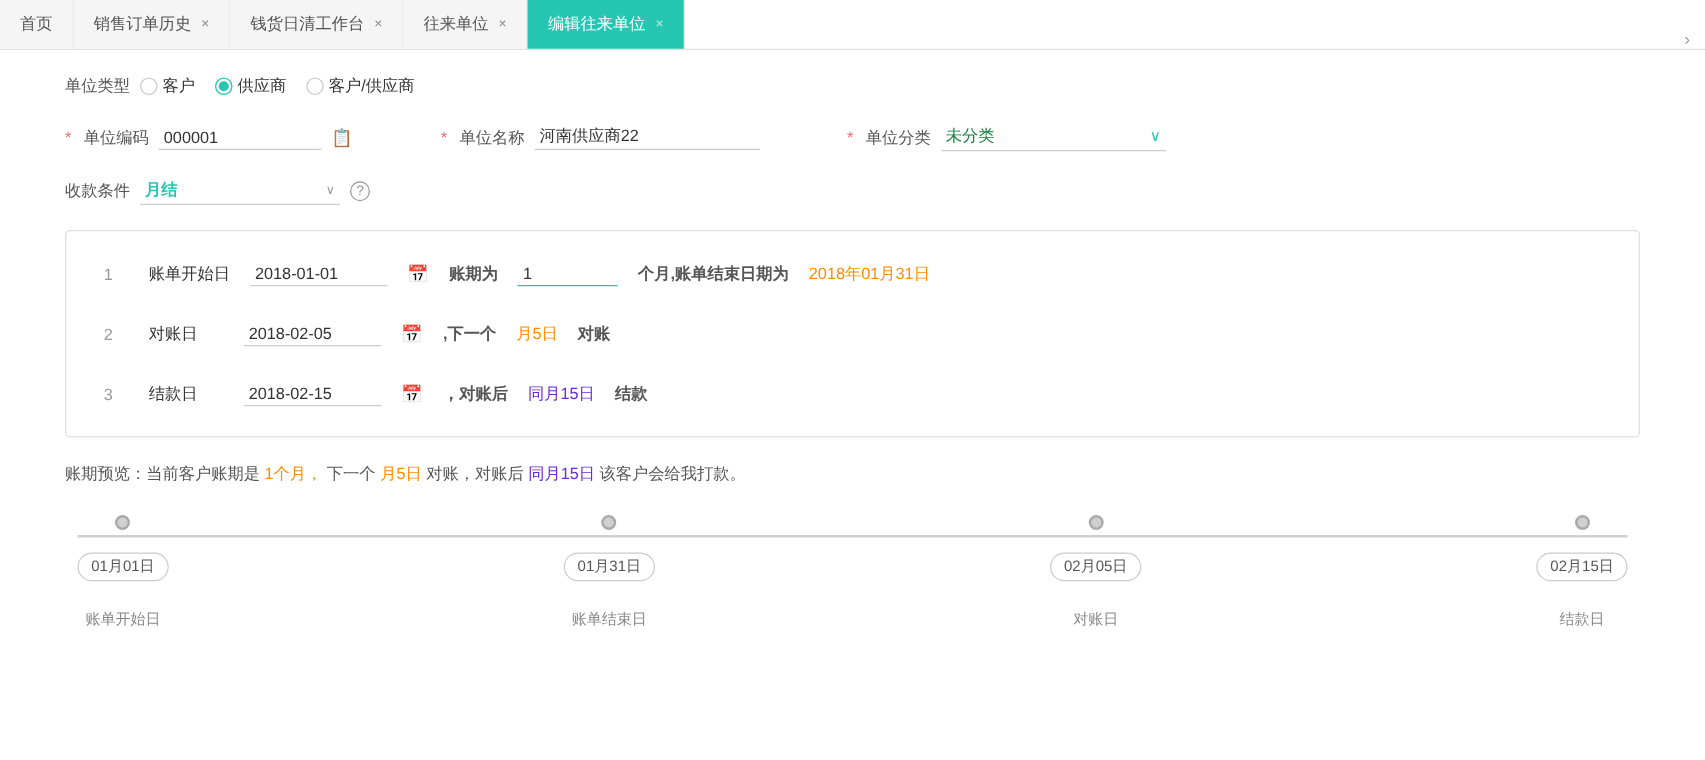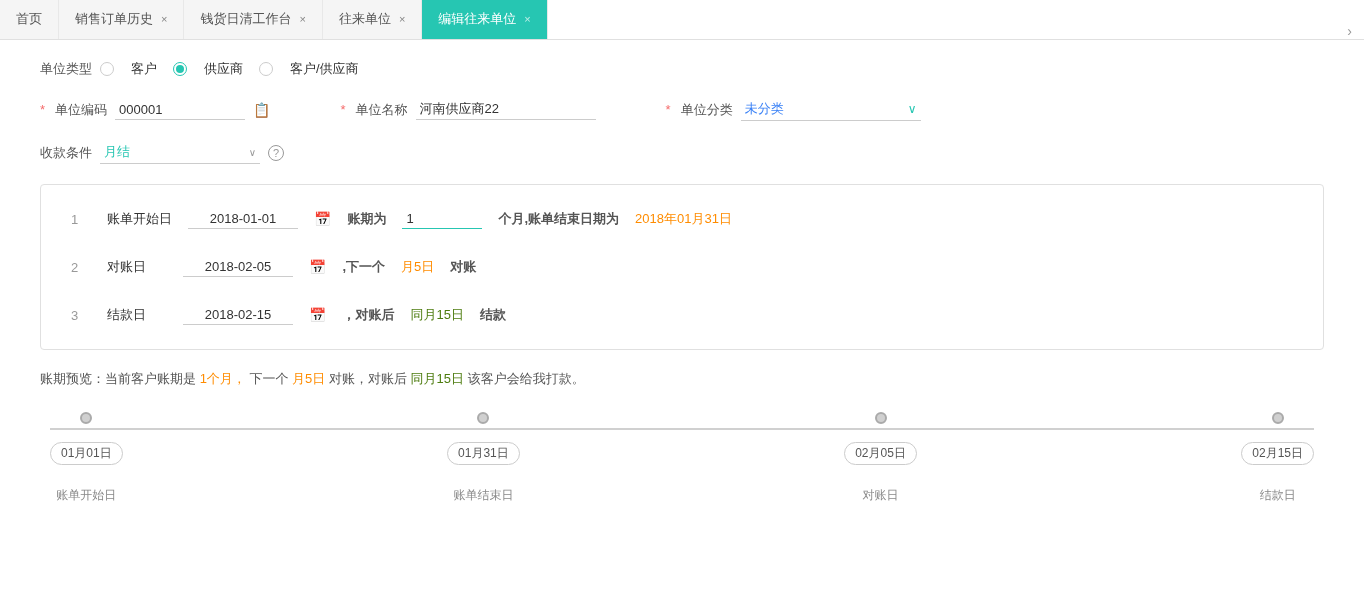--- a/index.html
+++ b/index.html
@@ -38,21 +38,21 @@
     .tab-expand {
       margin-left: auto;
       padding: 0 12px;
       font-size: 14px;
       color: #999;
       cursor: pointer;
     }
 
     
     .main-content {
-      padding: 20px 40px;
+      padding: 20px 52px;
       background: #fff;
       min-height: 568px;
     }
 
     
     .form-row {
       display: flex;
       align-items: center;
       margin-bottom: 20px;
       gap: 30px;
@@ -84,21 +84,21 @@
 
     
     .radio-group {
       display: flex;
       align-items: center;
       gap: 16px;
     }
     .radio-item {
       display: flex;
       align-items: center;
-      gap: 17px;
+      gap: 4px;
       cursor: pointer;
     }
     .radio-circle {
       width: 14px;
       height: 14px;
       border-radius: 50%;
       border: 1px solid #ccc;
       display: flex;
       align-items: center;
       justify-content: center;
@@ -121,20 +121,21 @@
       border-bottom: 1px solid #ccc;
       padding: 2px 4px;
       min-width: 120px;
       cursor: pointer;
       position: relative;
     }
     .dropdown-value {
       color: #26c6b2;
       flex: 1;
       font-size: 13px;
+      font-weight: bold;
     }
     .dropdown-arrow {
       color: #999;
       font-size: 10px;
       margin-left: 4px;
     }
 
     
     .calendar-icon {
       color: #26c6b2;
@@ -188,32 +189,31 @@
       font-size: 13px;
     }
     .date-input {
       border: none;
       border-bottom: 1px solid #ccc;
       outline: none;
       padding: 2px 4px;
       font-size: 13px;
       width: 110px;
       color: #333;
-      text-align: center;
     }
     .row-desc {
       font-size: 13px;
       color: #555;
       font-weight: bold;
     }
     .highlight-orange {
       color: #ff8c00;
     }
     .highlight-teal {
-      color: #4d7c0f;
+      color: #6d28d9;
     }
     .inline-input {
       border: none;
       border-bottom: 1px solid #26c6b2;
       outline: none;
       font-size: 13px;
       width: 80px;
       text-align: left;
       color: #333;
       padding: 2px 4px;
@@ -284,21 +284,21 @@
       display: flex;
       align-items: center;
       border-bottom: 1px solid #ccc;
       padding: 2px 4px;
       min-width: 180px;
       cursor: pointer;
     }
     .select-value {
       flex: 1;
       font-size: 13px;
-      color: #3b82f6;
+      color: #15803d;
     }
     .select-arrow {
       color: #26c6b2;
       font-size: 12px;
     }
   </style>
 </head>
 <body>
 
 <div class="tabs-bar">

